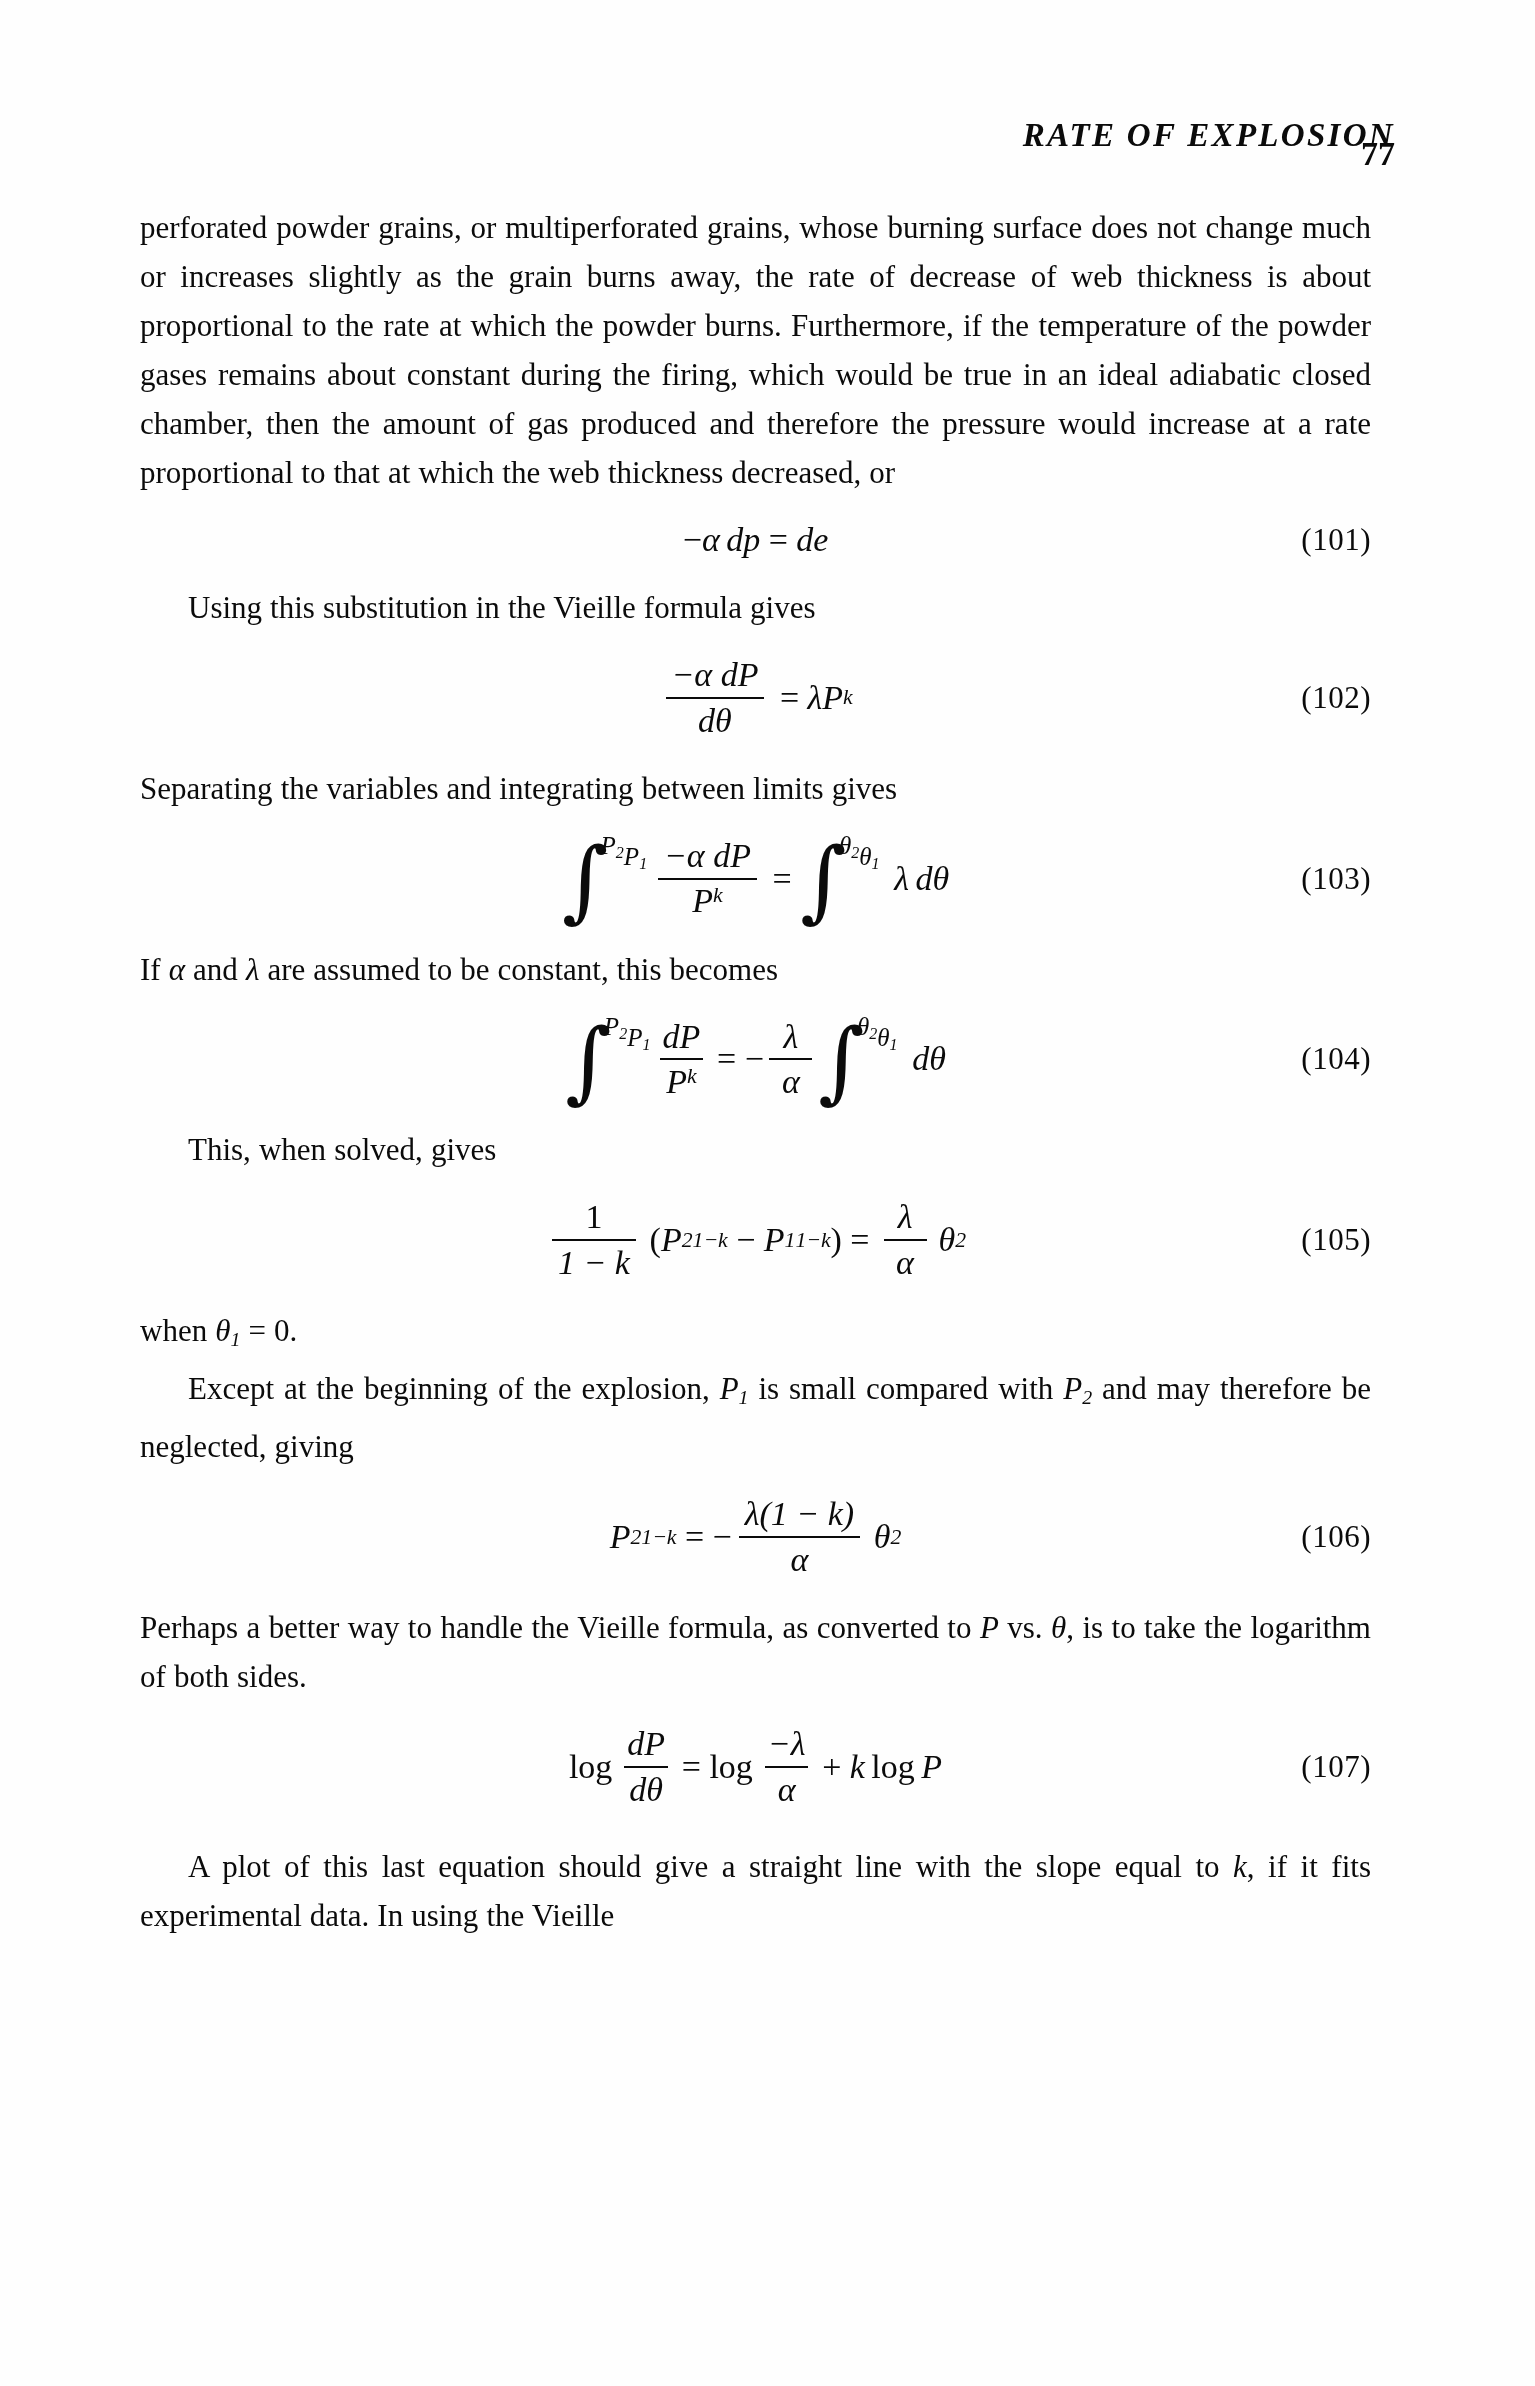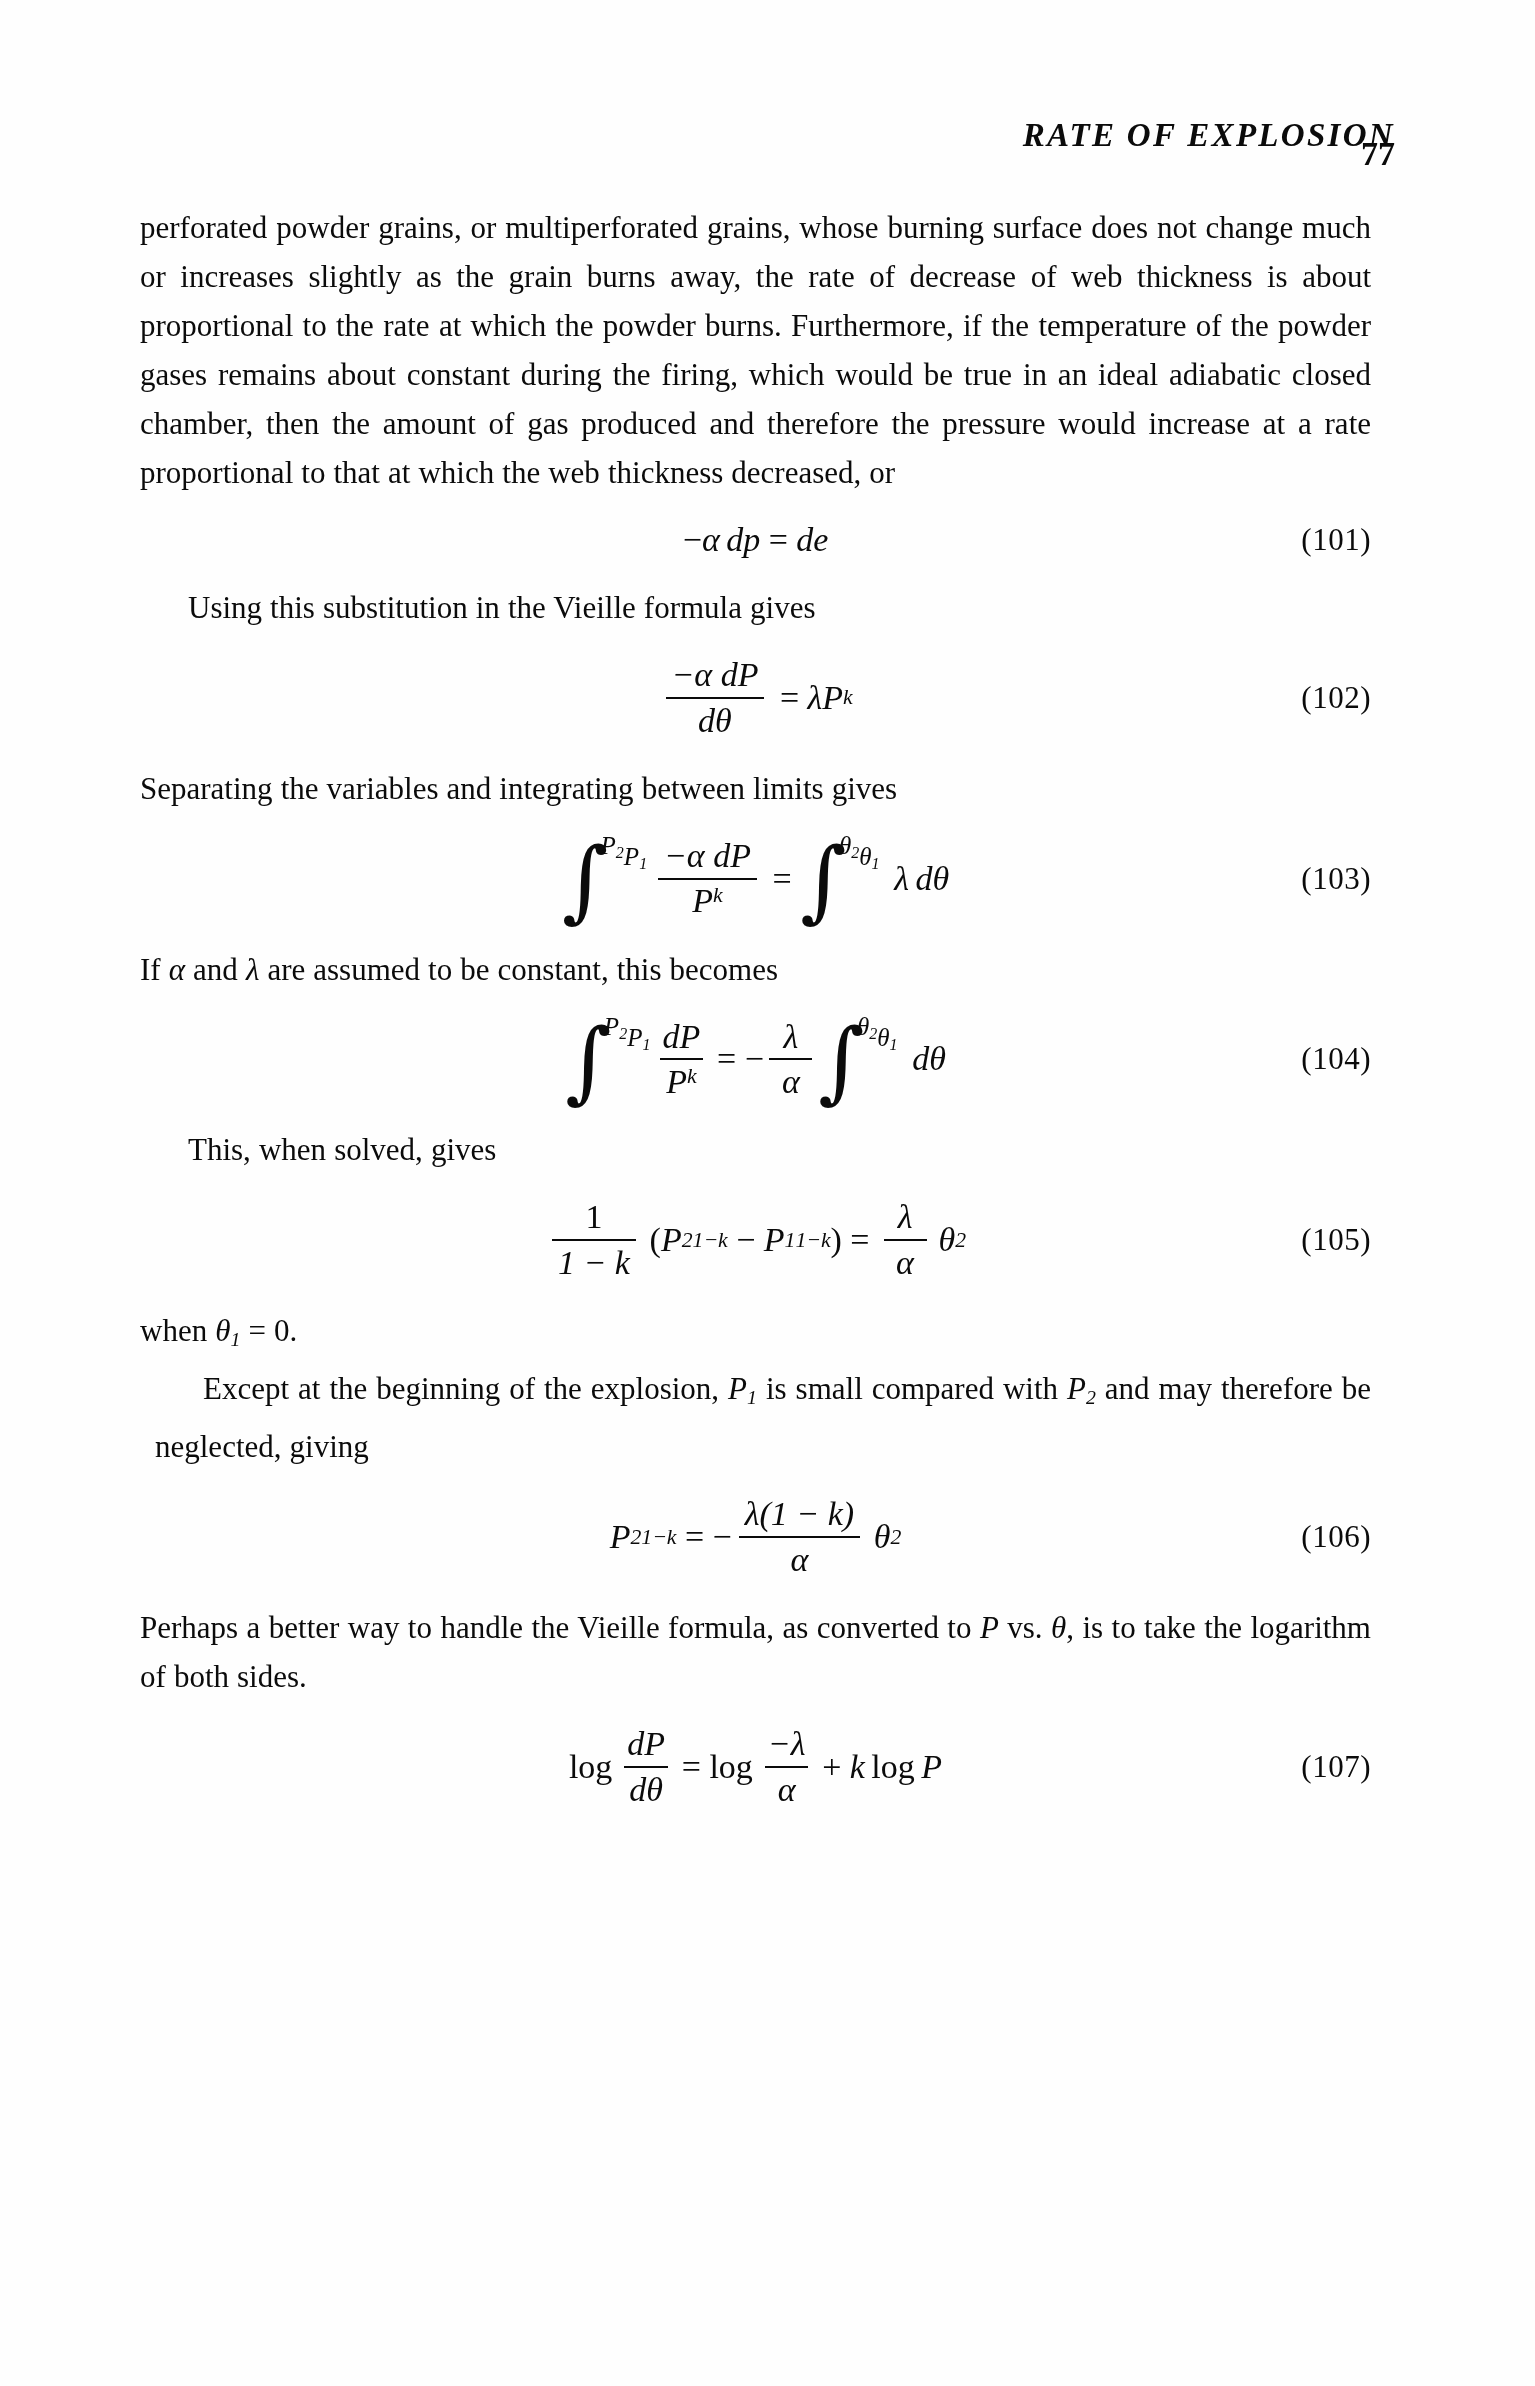--- a/index.html
+++ b/index.html
@@ -57,21 +57,21 @@
   p.body {
     margin: 0;
     font-size: 31px;
     line-height: 49px;
     text-align: justify;
     text-align-last: left;
     -webkit-hyphens: none;
     hyphens: none;
     word-spacing: 0.01em;
   }
-  p.body.indent { text-indent: 48px; margin-left: 15px; }
+  p.body.indent { text-indent: 48px; }
   p.body.nojust { text-align: center; }
   .gap-s { height: 9.3px; }
   .gap-m { height: 24px; }
 
   i, .it { font-style: italic; }
 
   
   .eq-row {
     position: relative;
     display: flex;
@@ -371,16 +371,17 @@
           <span class="rm">log</span>
           <span class="sp-s"></span>
           <span>P</span>
       </span>
       <span class="eqnum">(107)</span>
     </div>
 
     <div class="gap-m"></div>
     <div class="gap-s"></div>
 
+    <p class="body indent"><span>A plot of this last equation should give a straight line with the slope equal to </span><i>k</i><span>, if it fits experimental data.  In using the Vieille</span></p>
 
   </div>
 </div>
 
 
 </body></html>

